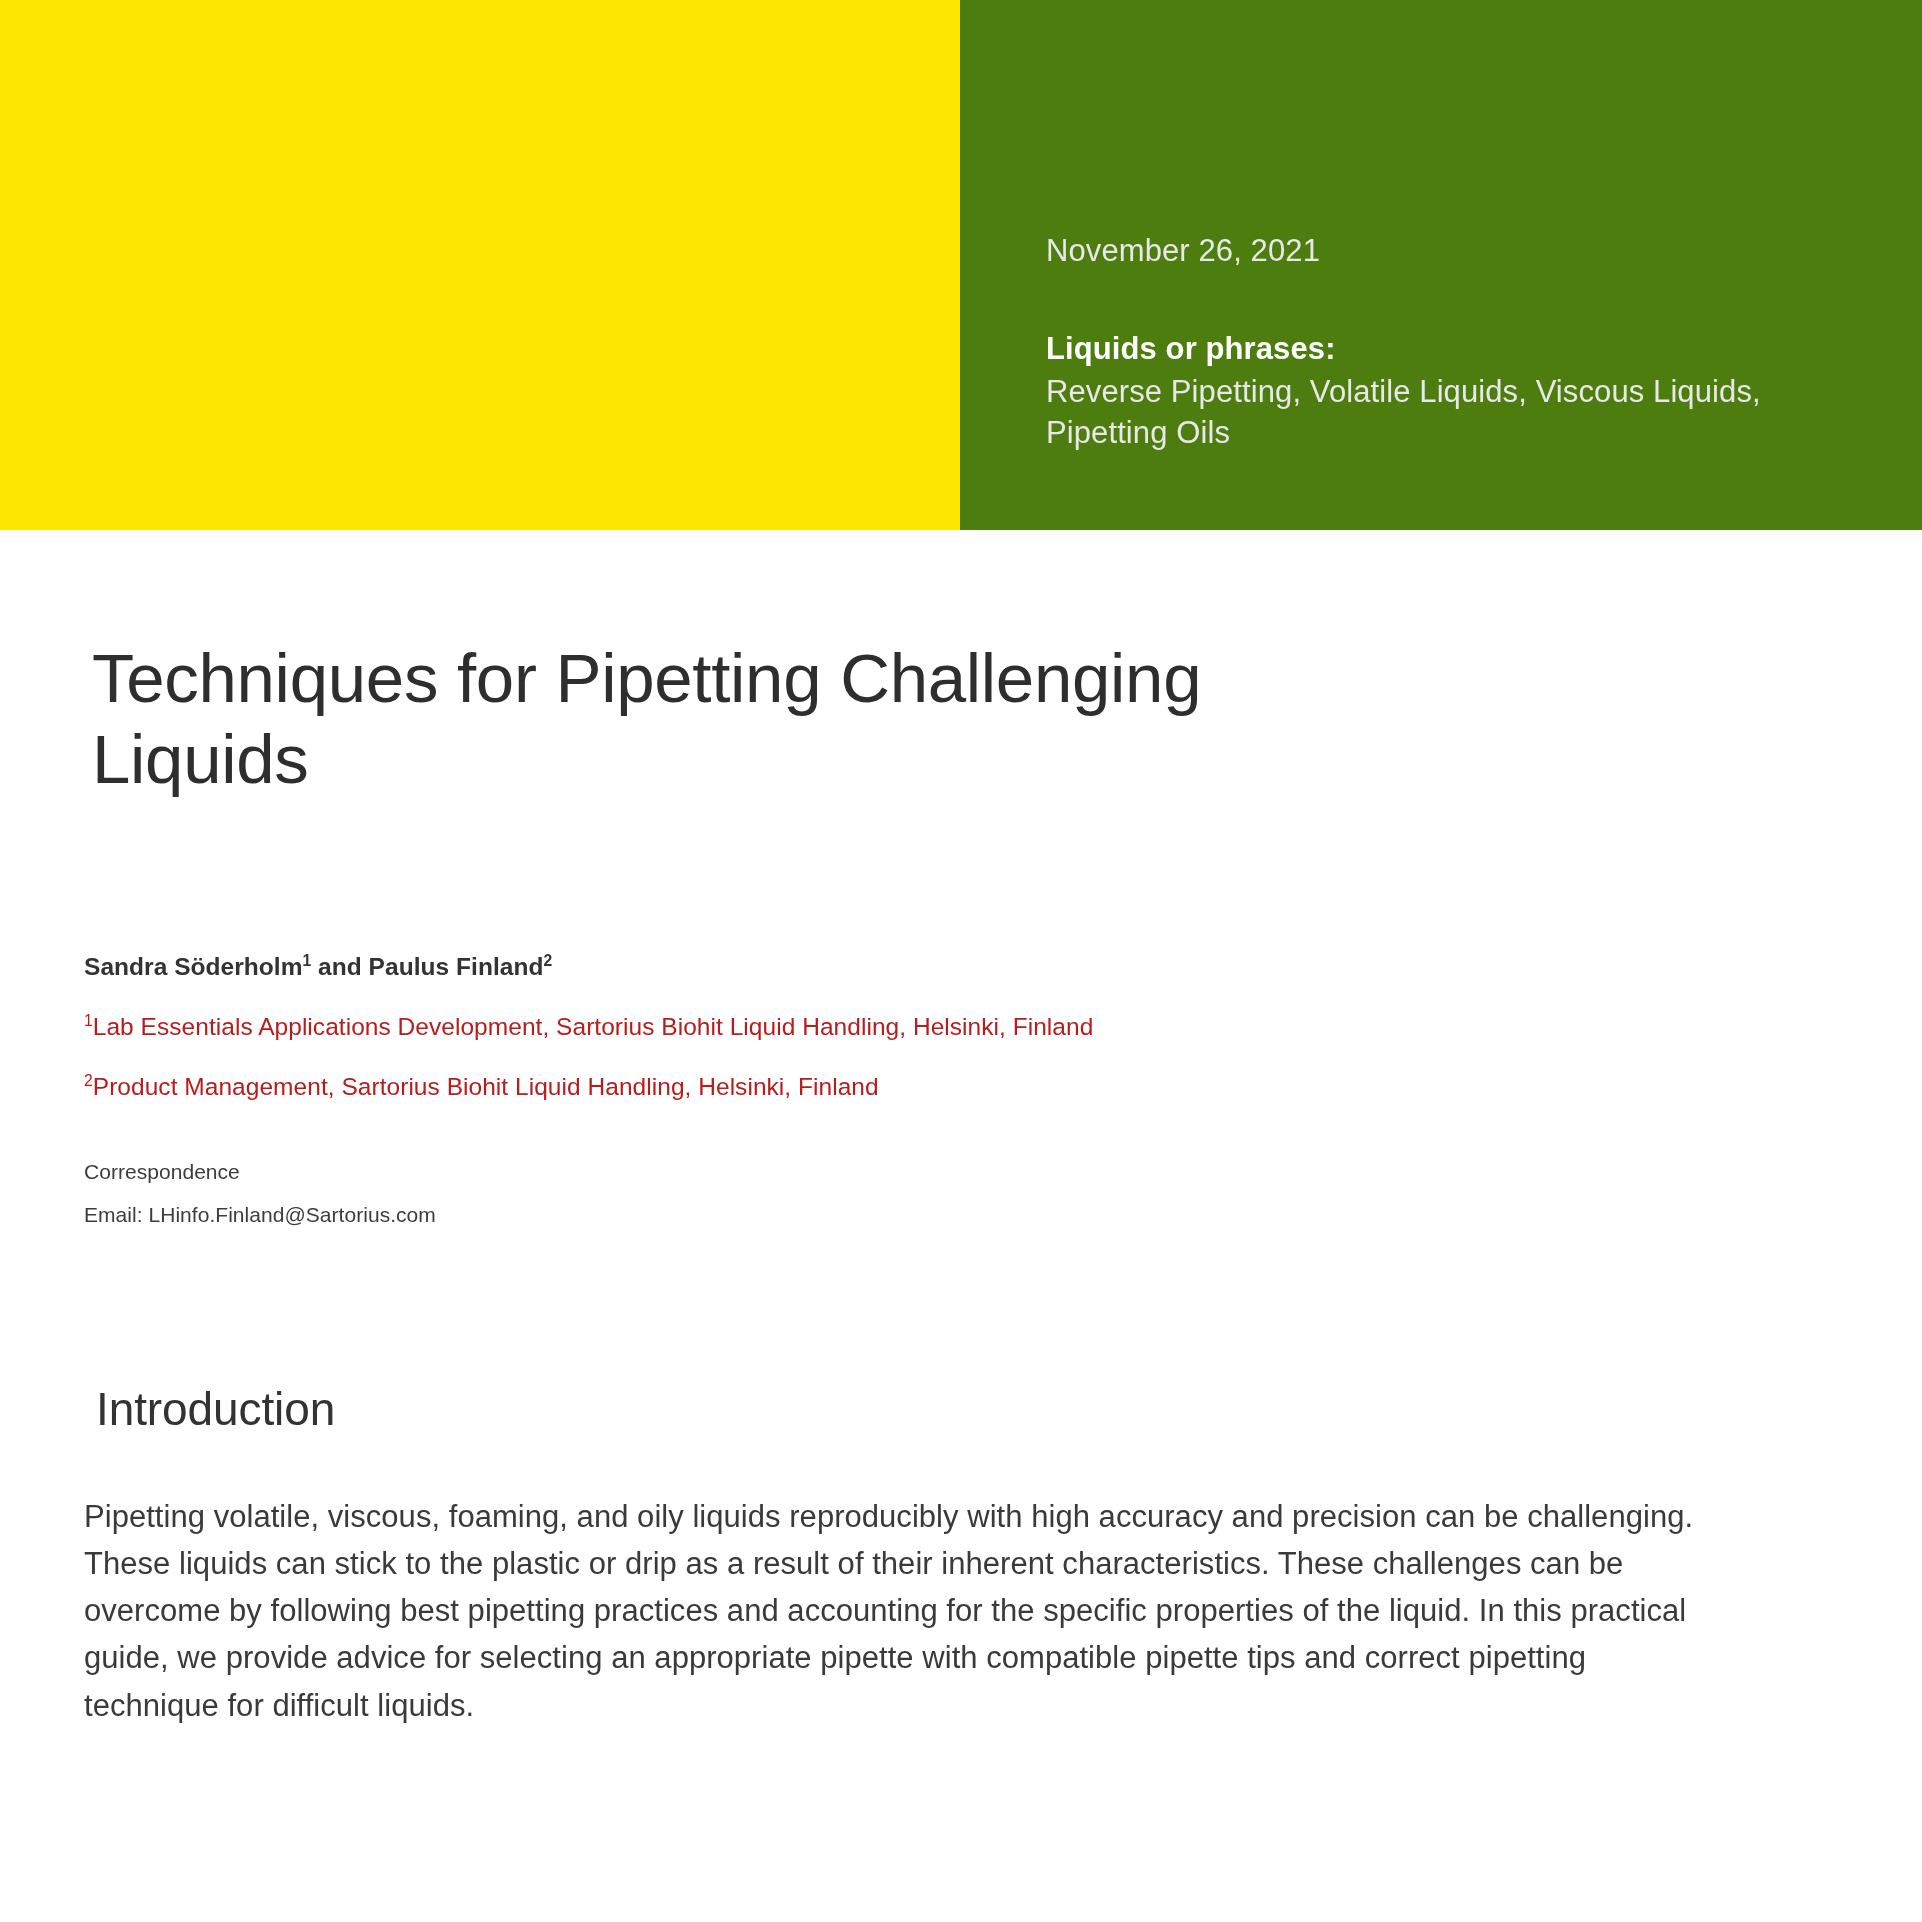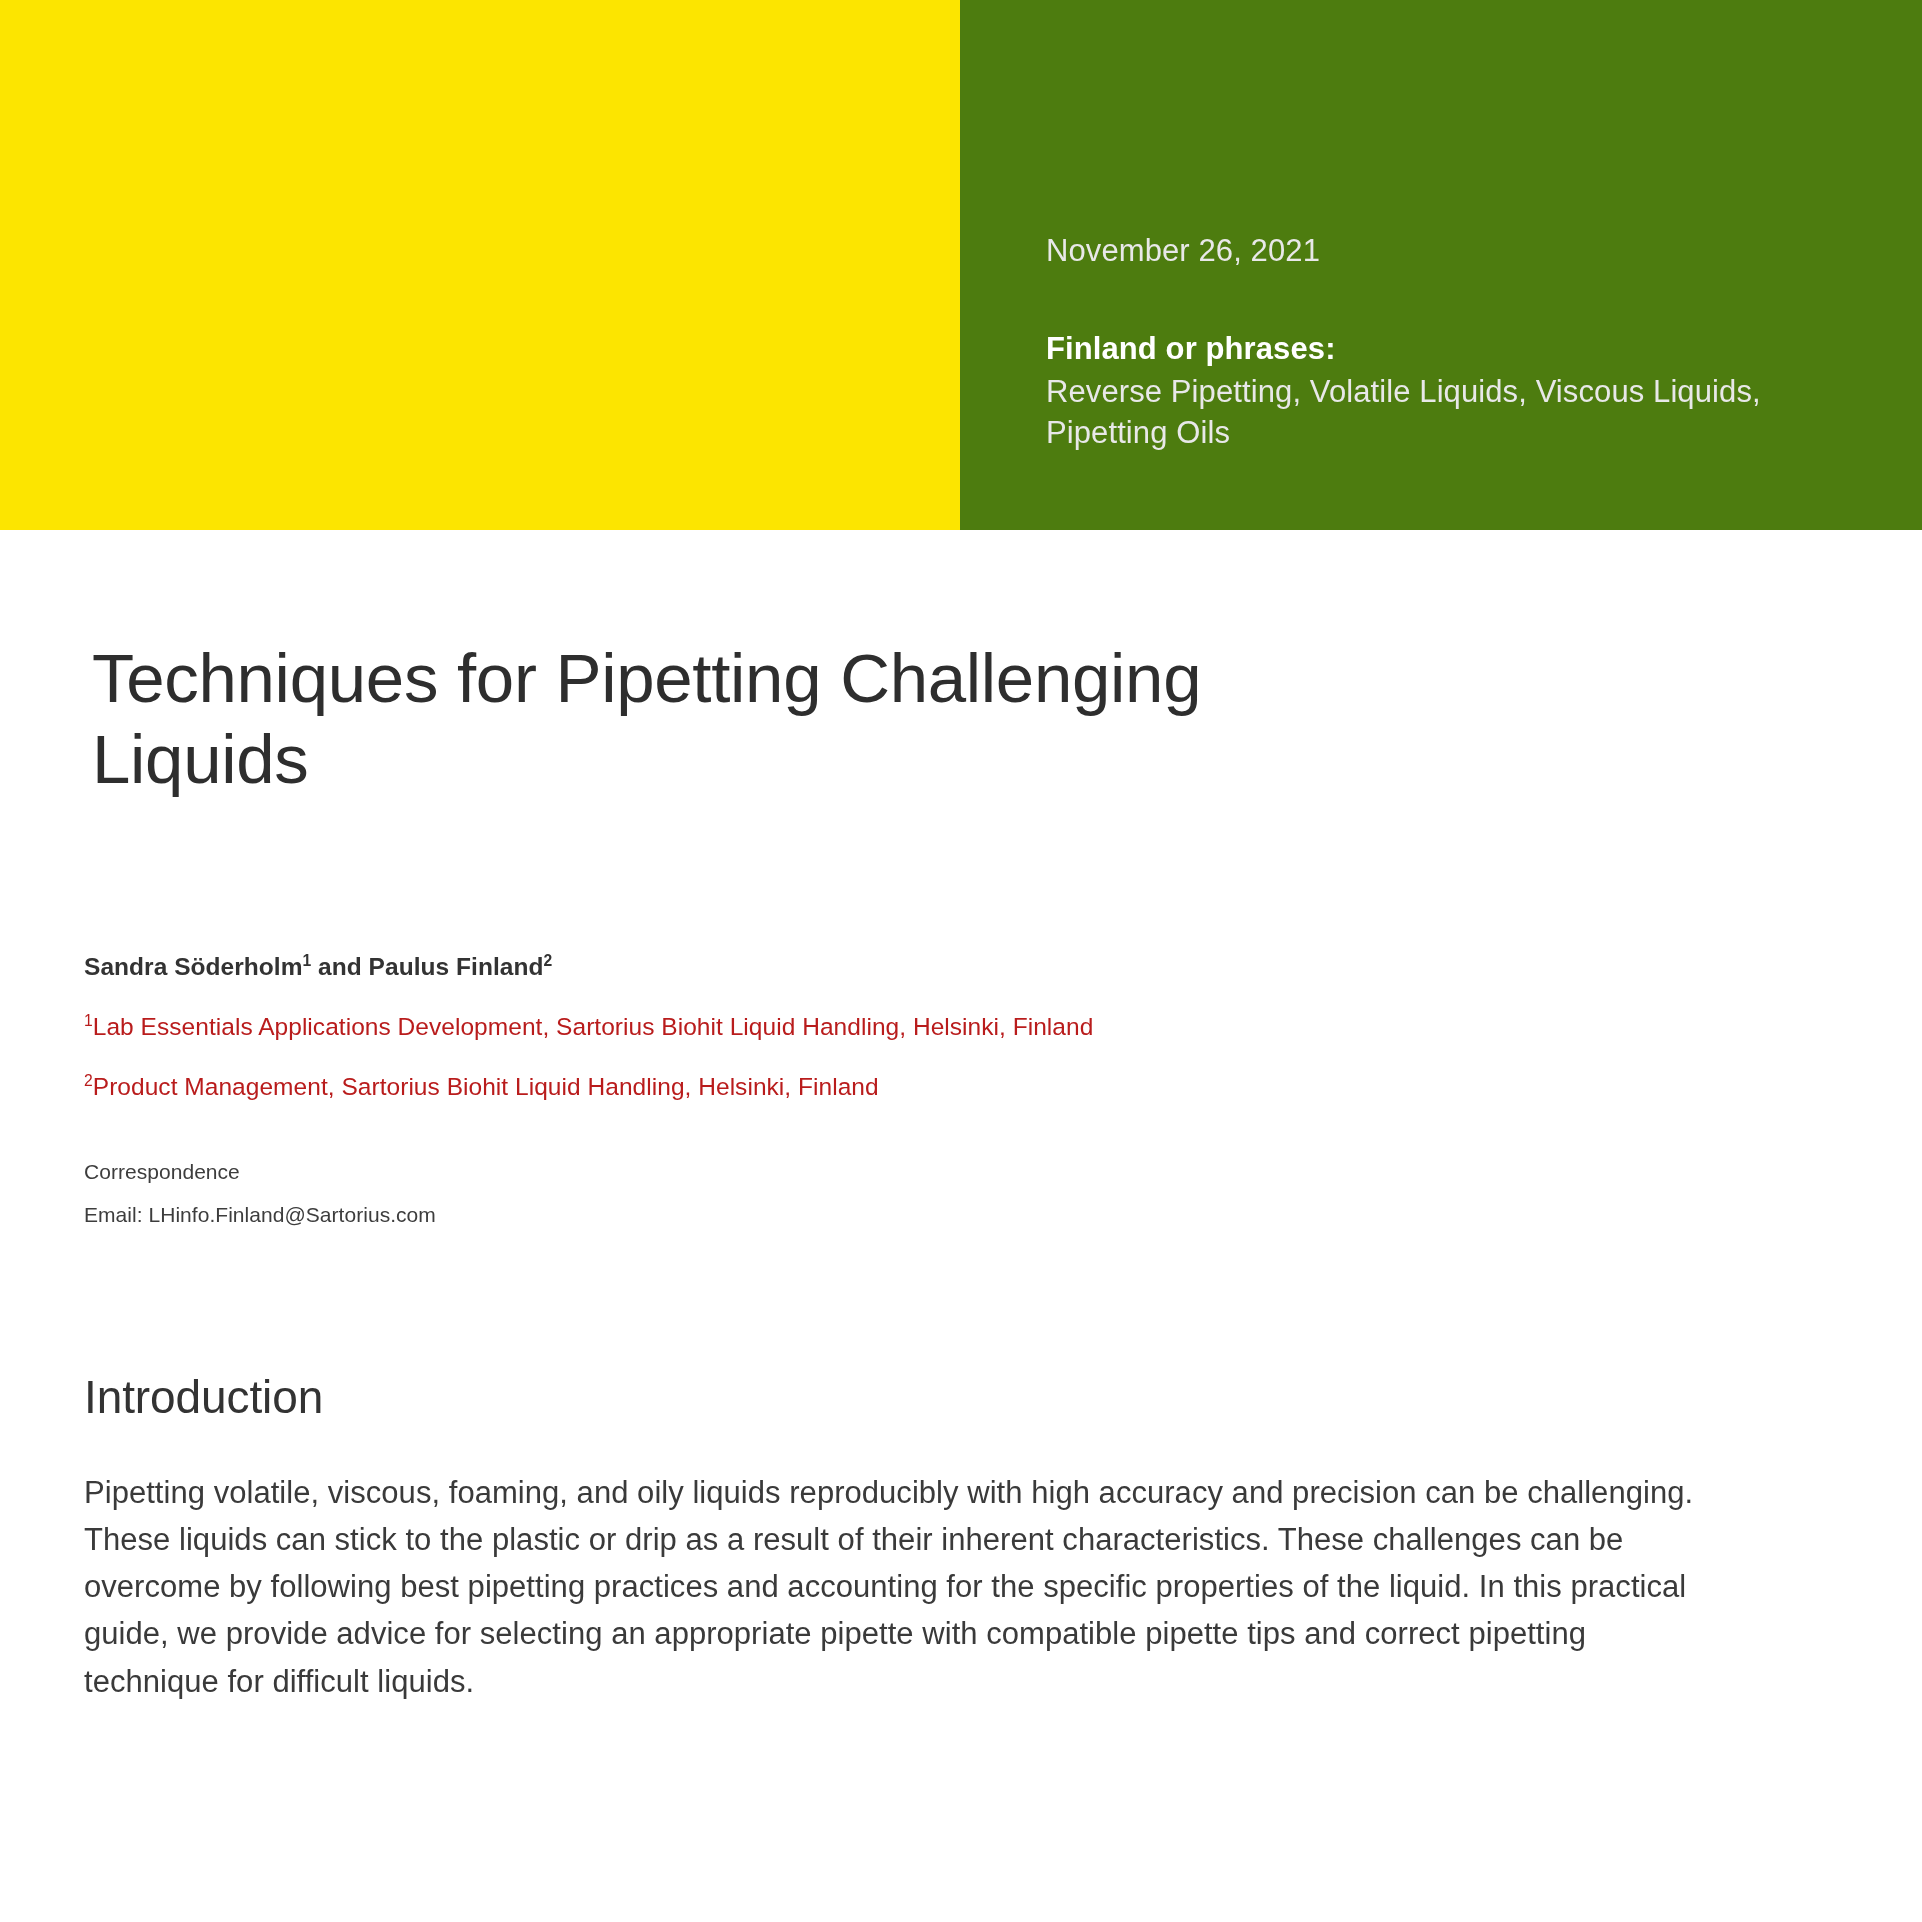--- a/index.html
+++ b/index.html
@@ -121,21 +121,21 @@
     font-weight: 400;
     color: #3D3D3D;
     line-height: 1.3;
     letter-spacing: 0.04px;
   }
   .corr-line + .corr-line {
     margin-top: 15px;
   }
 
   .section-heading {
-    margin: 0;
+    margin: 12px;
     padding-top: 142px;
     font-size: 46px;
     font-weight: 300;
     color: #333333;
     line-height: 1.2;
     letter-spacing: -0.1px;
   }
 
   .body-paragraph {
     margin: 0;
@@ -154,21 +154,21 @@
 
 <div class="header-banner">
 
   <div class="brand-block"></div>
 
   <div class="meta-block">
     <div class="meta-inner">
 
       <div class="pub-date">November 26, 2021</div>
 
-      <div class="kw-label">Finland or phrases:</div>
+      <div class="kw-label">Liquids or phrases:</div>
 
       <div class="kw-value">Reverse Pipetting, Volatile Liquids, Viscous Liquids, Pipetting Oils</div>
 
     </div>
   </div>
 </div>
 
 <div class="page-body">
   <div class="content">
 

